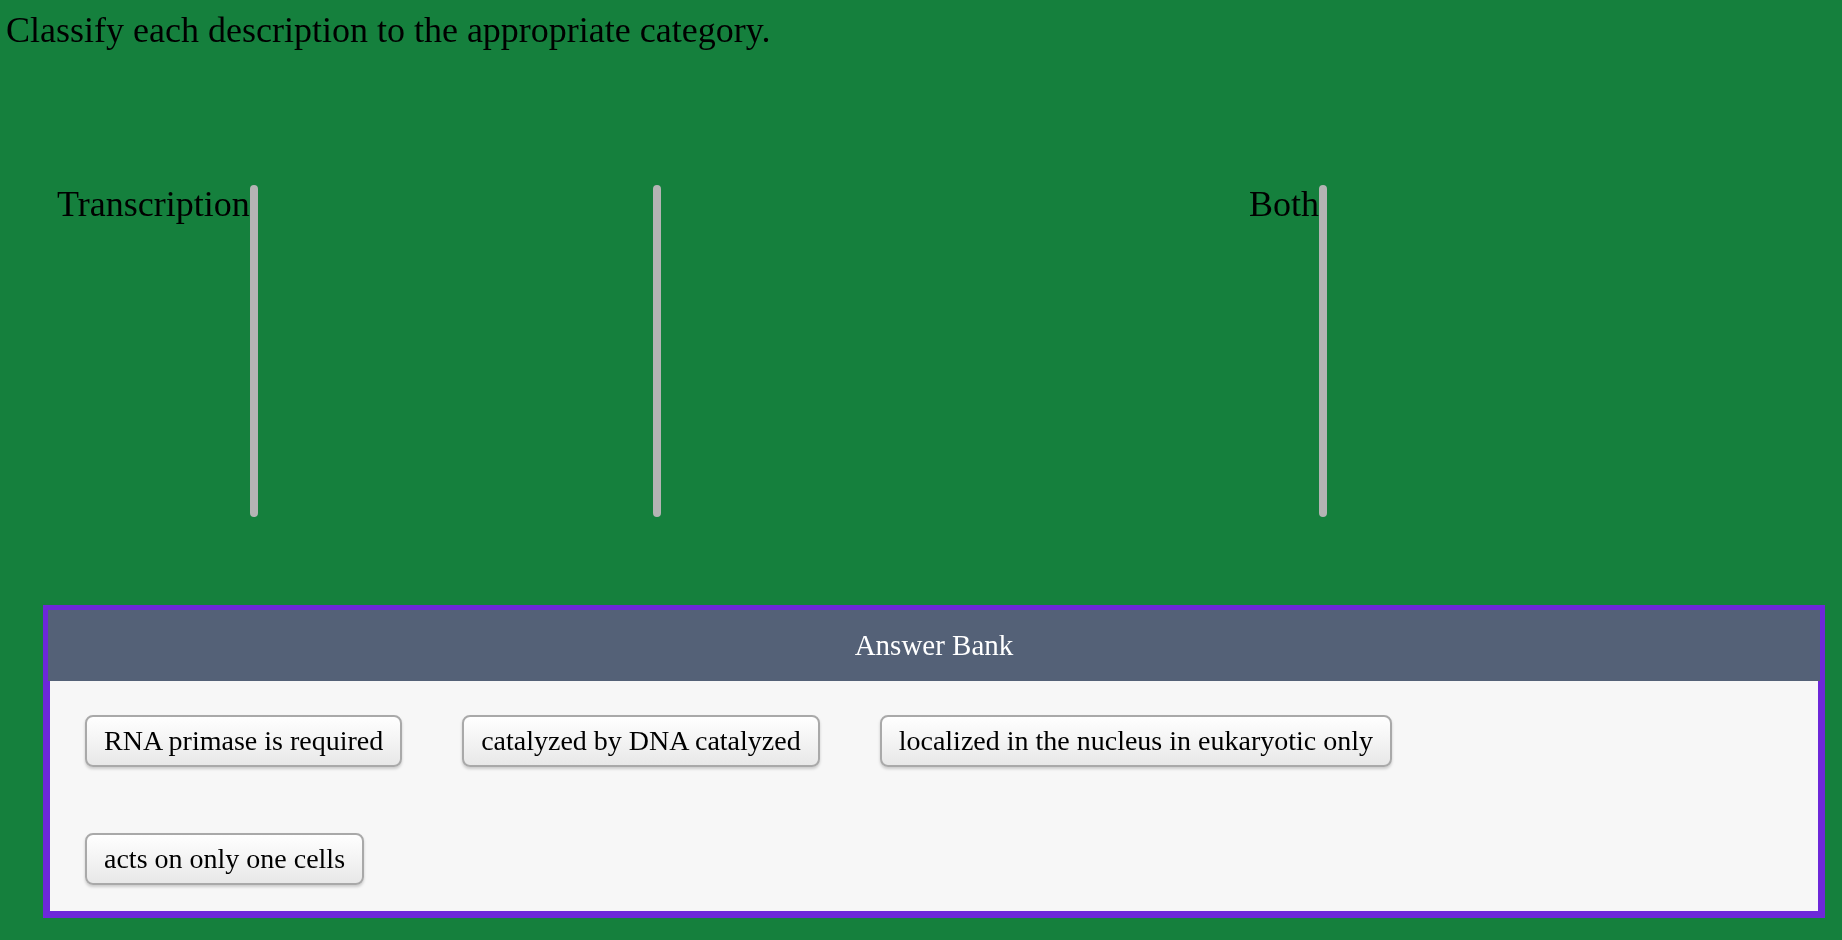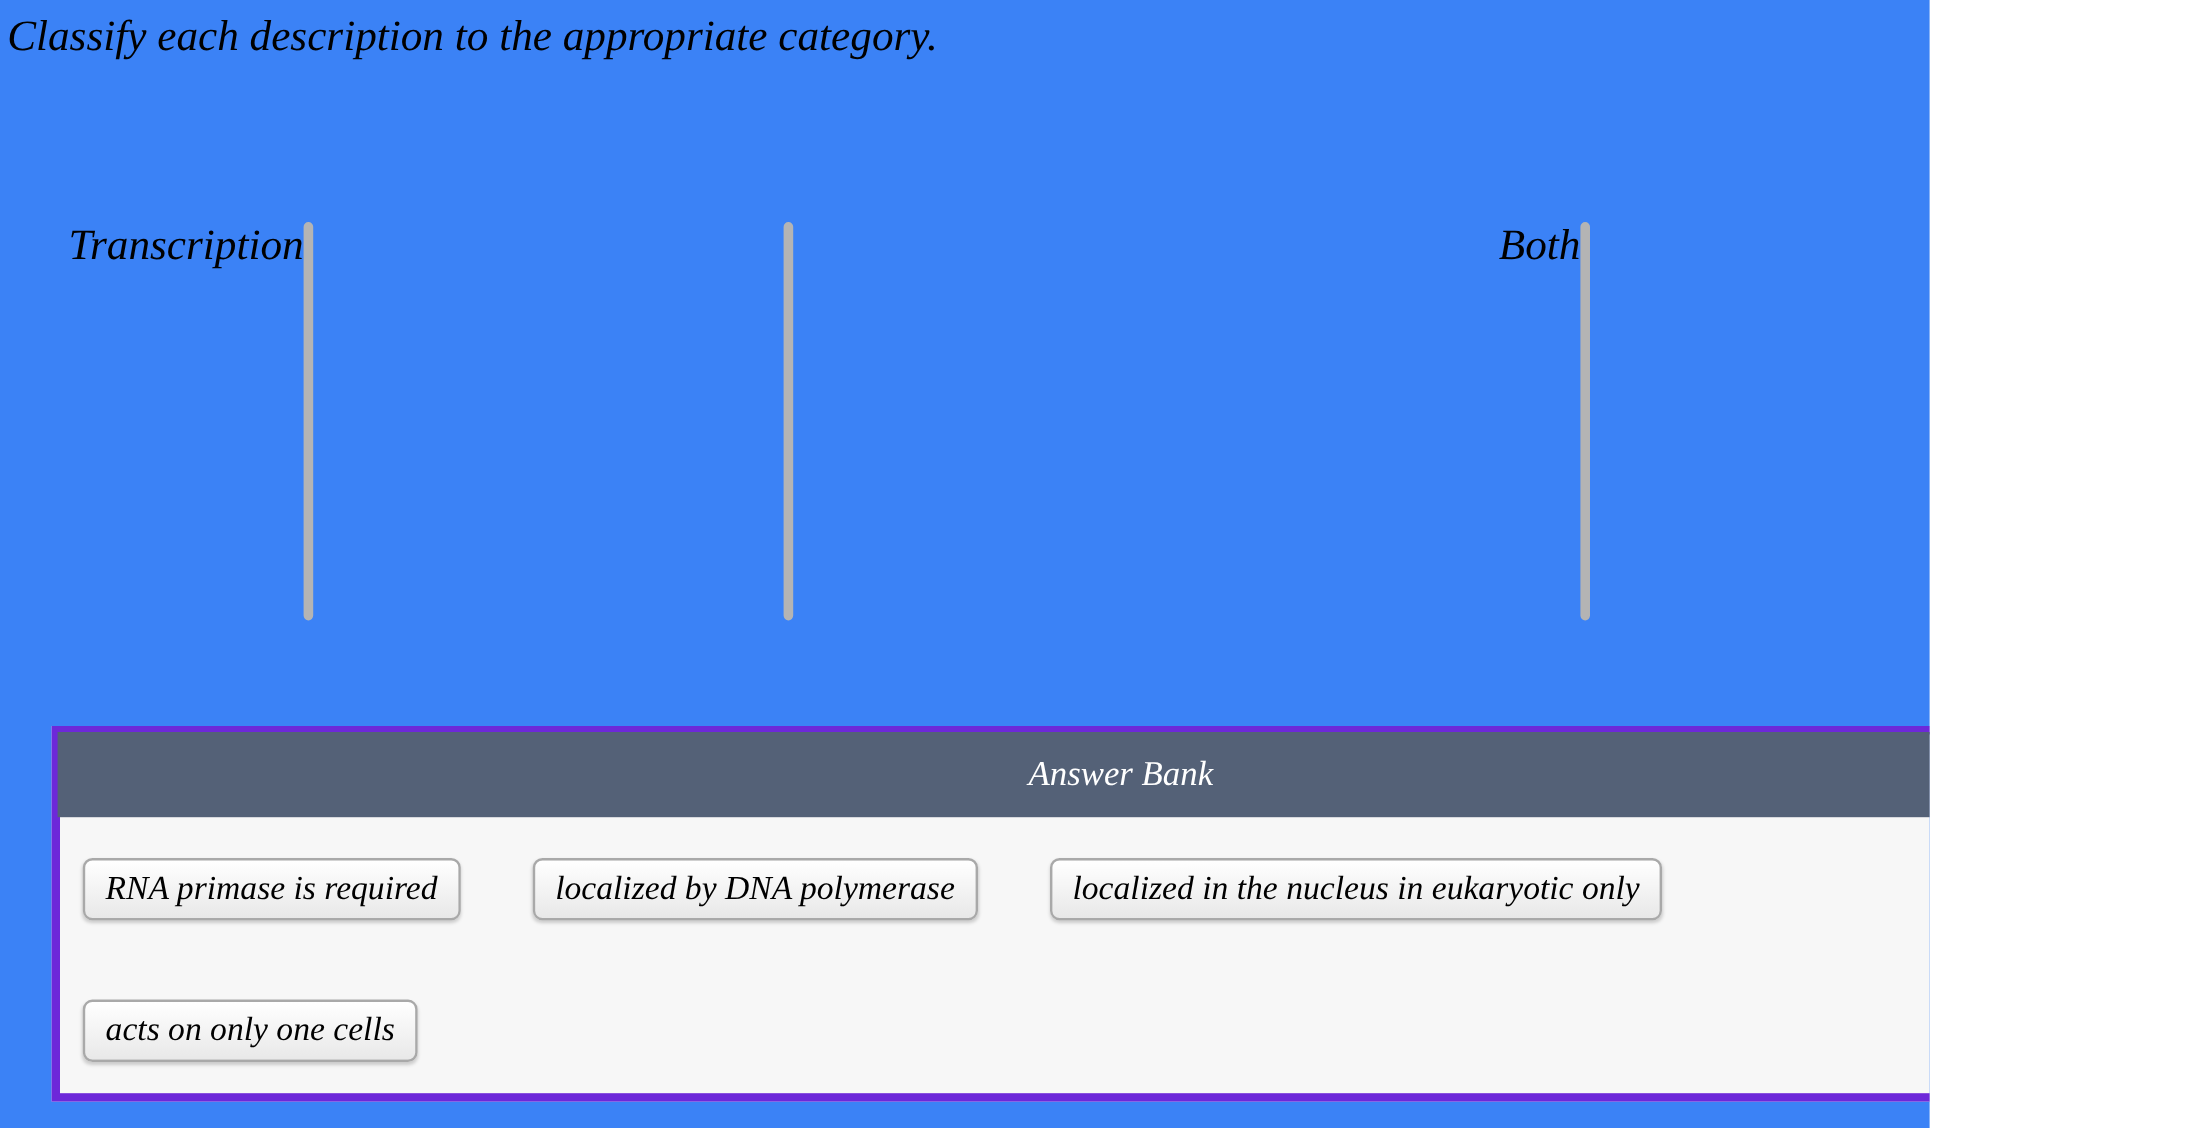--- a/index.html
+++ b/index.html
@@ -4,25 +4,24 @@
 <style>
   html, body {
     margin: 0;
     padding: 0;
     background: #ffffff;
     font-family: "Liberation Serif", "DejaVu Serif", serif;
     color: #000000;
   }
   .stage {
     position: relative;
-    width: 1608px;
+    width: 1842px;
     height: 940px;
     overflow: hidden;
-    background: #3b82f6;
-    font-style: italic;
+    background: #15803d;
   }
   .instruction {
     position: absolute;
     left: 6px;
     top: 8px;
     font-size: 36px;
     line-height: 44px;
     color: #000000;
     white-space: nowrap;
   }
@@ -71,20 +70,21 @@
     align-items: center;
     justify-content: center;
   }
   .bank-body {
     padding: 34px 0 0 19px;
   }
   .chip-row {
     display: flex;
     gap: 60px;
     margin-bottom: 66px;
+    margin-left: 16px;
   }
   .chip-row:last-child {
     margin-bottom: 0;
   }
   .chip {
     box-sizing: border-box;
     font-size: 28px;
     line-height: 34px;
     padding: 7px 17px;
     border: 2px solid #a9a9a9;
@@ -119,21 +119,21 @@
       <div class="zone-box"></div>
     </div>
 
   </div>
 
   <div class="answer-bank">
     <div class="bank-header">Answer Bank</div>
     <div class="bank-body">
       <div class="chip-row">
         <div class="chip">RNA primase is required</div>
-        <div class="chip">localized by DNA polymerase</div>
+        <div class="chip">catalyzed by DNA catalyzed</div>
         <div class="chip">localized in the nucleus in eukaryotic only</div>
       </div>
       <div class="chip-row">
         <div class="chip">acts on only one cells</div>
       </div>
     </div>
   </div>
 
 </div>
 

